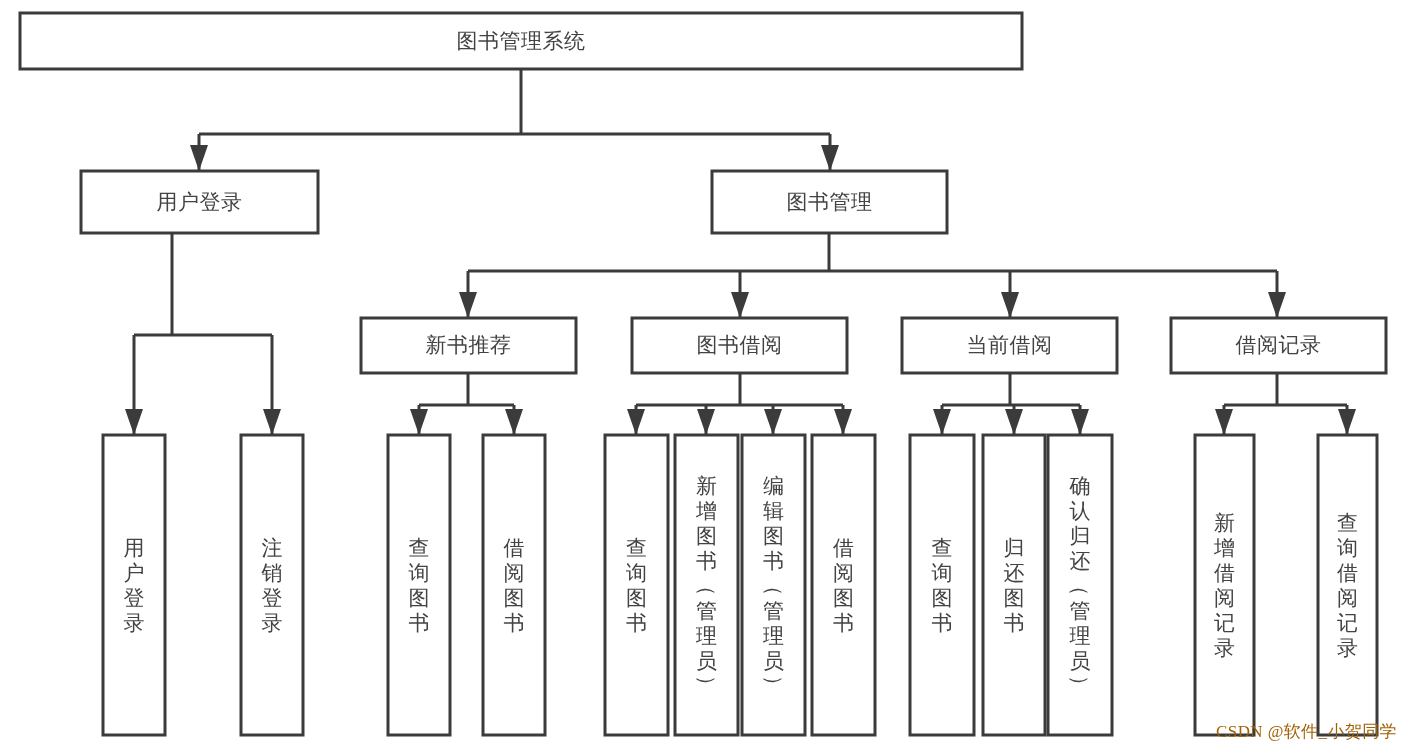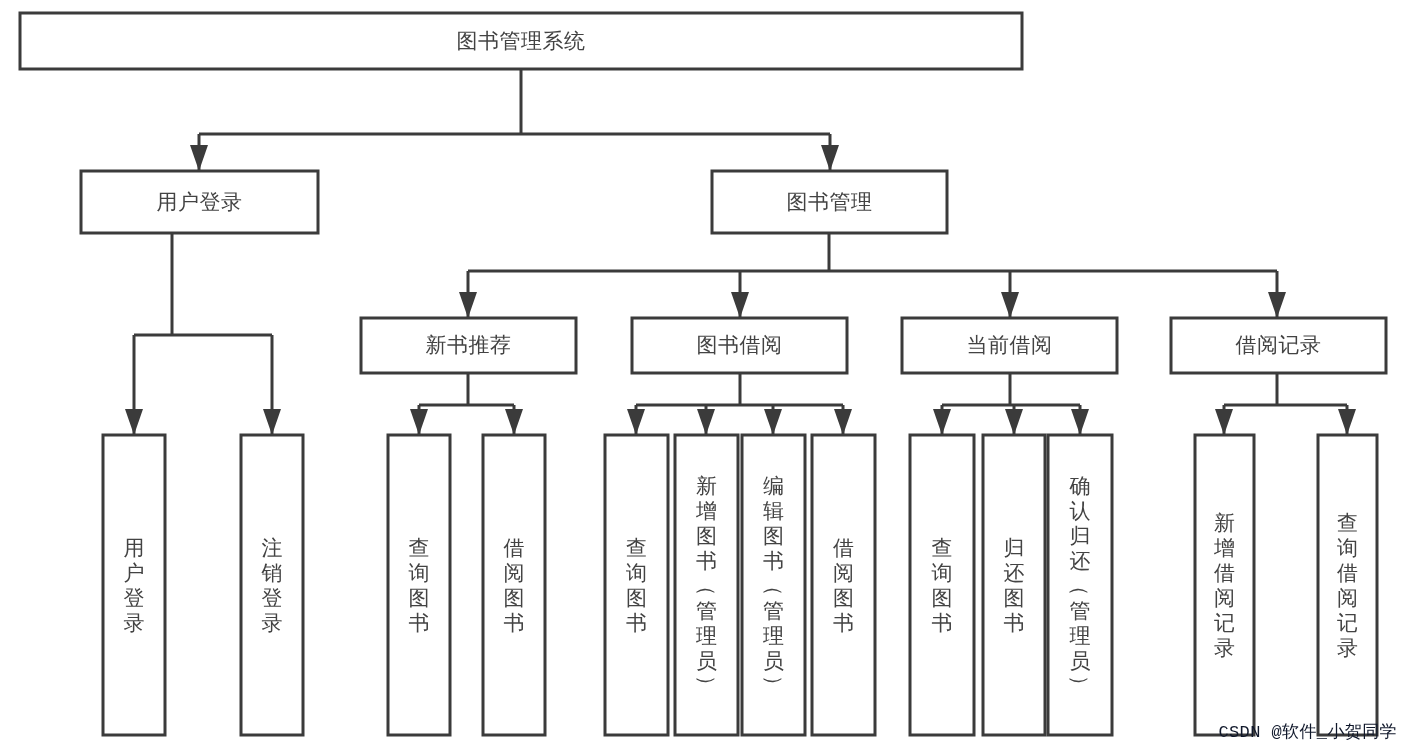--- a/index.html
+++ b/index.html
@@ -54,23 +54,23 @@
   .vlabel-char {
     fill: #434343;
     font-family: "Liberation Sans", "DejaVu Sans", sans-serif;
     font-size: 21px;
     text-anchor: middle;
   }
   .watermark {
     position: absolute;
     right: 8px;
     bottom: 4px;
-    font-family: Liberation Mono, monospace;
+    font-family: Liberation Serif, serif;
     font-size: 17px;
-    color: #0f172a;
+    color: #a16207;
     letter-spacing: 0.4px;
     white-space: nowrap;
     user-select: none;
   }
 </style>
 </head>
 <body>
 
 <div id="diagram-root">
   <svg class="diagram" id="diagram-svg" viewBox="0 0 1405 747" xmlns="http://www.w3.org/2000/svg">

